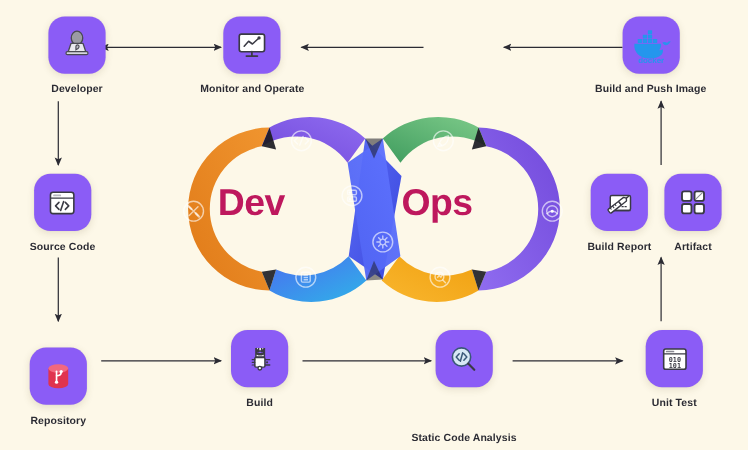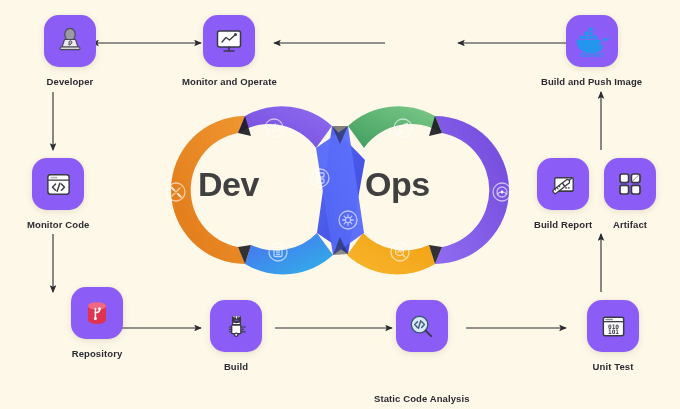--- a/index.html
+++ b/index.html
@@ -31,21 +31,21 @@
   
   #arrows{position:absolute;inset:0;pointer-events:none;}
 
   
   #loop{position:absolute;left:150px;top:100px;width:380px;height:180px;}
 
   
   .word{
     position:absolute;
     font-size:34px;font-weight:bold;
-    color:#404040;
+    color:#be185d;
     letter-spacing:-.5px;
     line-height:1;
   }
   #word-dev{left:198px;top:167px;}
   #word-ops{left:365px;top:167px;}
 </style>
 </head>
 <body>
 
 <div id="canvas">
@@ -245,21 +245,21 @@
 
   <div class="node" style="left:27px;top:158px;">
     <div class="tile">
       <svg width="29" height="29" viewBox="0 0 30 30">
         <rect x="4" y="5" width="22" height="20" rx="2.5" fill="#fff" stroke="#3a3a44" stroke-width="1.5"></rect>
         <path d="M4,10.5 H26" stroke="#3a3a44" stroke-width="1.3"></path>
         <rect x="6.5" y="7" width="7.5" height="1.8" rx=".8" fill="#b8b8c0"></rect>
         <path d="M12,14.5 L8.8,17.8 L12,21 M18,14.5 L21.2,17.8 L18,21 M16.4,13.6 L13.6,22" fill="none" stroke="#3a3a44" stroke-width="1.5" stroke-linecap="round" stroke-linejoin="round"></path>
       </svg>
     </div>
-    <div class="caption">Monitor Code</div>
+    <div class="caption">Source Code</div>
   </div>
 
   <div class="node" style="left:534px;top:158px;">
     <div class="tile">
       <svg width="31" height="31" viewBox="0 0 32 32">
         <rect x="7" y="9" width="19" height="14" rx="1.5" fill="#fff" stroke="#3a3a44" stroke-width="1.4"></rect>
         <path d="M7,23 H26" stroke="#3a3a44" stroke-width="1.4"></path>
         <g transform="rotate(-38 16 16)">
           <rect x="3" y="14" width="13" height="4.4" rx="1" fill="#fff" stroke="#3a3a44" stroke-width="1.3"></rect>
           <path d="M6,14 V16 M8.8,14 V16.6 M11.6,14 V16" stroke="#3a3a44" stroke-width="1"></path>
@@ -278,21 +278,21 @@
         <rect x="4" y="4" width="8.6" height="8.6" rx="2" fill="#fff" stroke="#3a3a44" stroke-width="1.7"></rect>
         <rect x="15.4" y="4" width="8.6" height="8.6" rx="2" fill="#fff" stroke="#3a3a44" stroke-width="1.7"></rect>
         <rect x="4" y="15.4" width="8.6" height="8.6" rx="2" fill="#fff" stroke="#3a3a44" stroke-width="1.7"></rect>
         <rect x="15.4" y="15.4" width="8.6" height="8.6" rx="2" fill="#fff" stroke="#3a3a44" stroke-width="1.7"></rect>
         <path d="M17,10.6 L22.4,5.4" stroke="#8a8a94" stroke-width="1" stroke-linecap="round"></path>
       </svg>
     </div>
     <div class="caption">Artifact</div>
   </div>
 
-  <div class="node" style="left:27px;top:287px;margin-left:44px;">
+  <div class="node" style="left:27px;top:316px;">
     <div class="tile">
       <svg width="28" height="28" viewBox="0 0 28 28">
         <path d="M5,7 h18 v14 a9,4 0 0 1 -18,0 Z" fill="#e0334f"></path>
         <ellipse cx="14" cy="7" rx="9" ry="3.8" fill="#f2687f"></ellipse>
         <g fill="none" stroke="#fff" stroke-width="1.5" stroke-linecap="round">
           <path d="M12.4,9.5 V19"></path>
           <path d="M12.4,13.6 C15.2,13.6 16.6,12.4 16.6,10.4"></path>
         </g>
         <circle cx="16.6" cy="9.8" r="1.5" fill="#fff"></circle>
         <circle cx="12.4" cy="19.4" r="1.5" fill="#fff"></circle>

